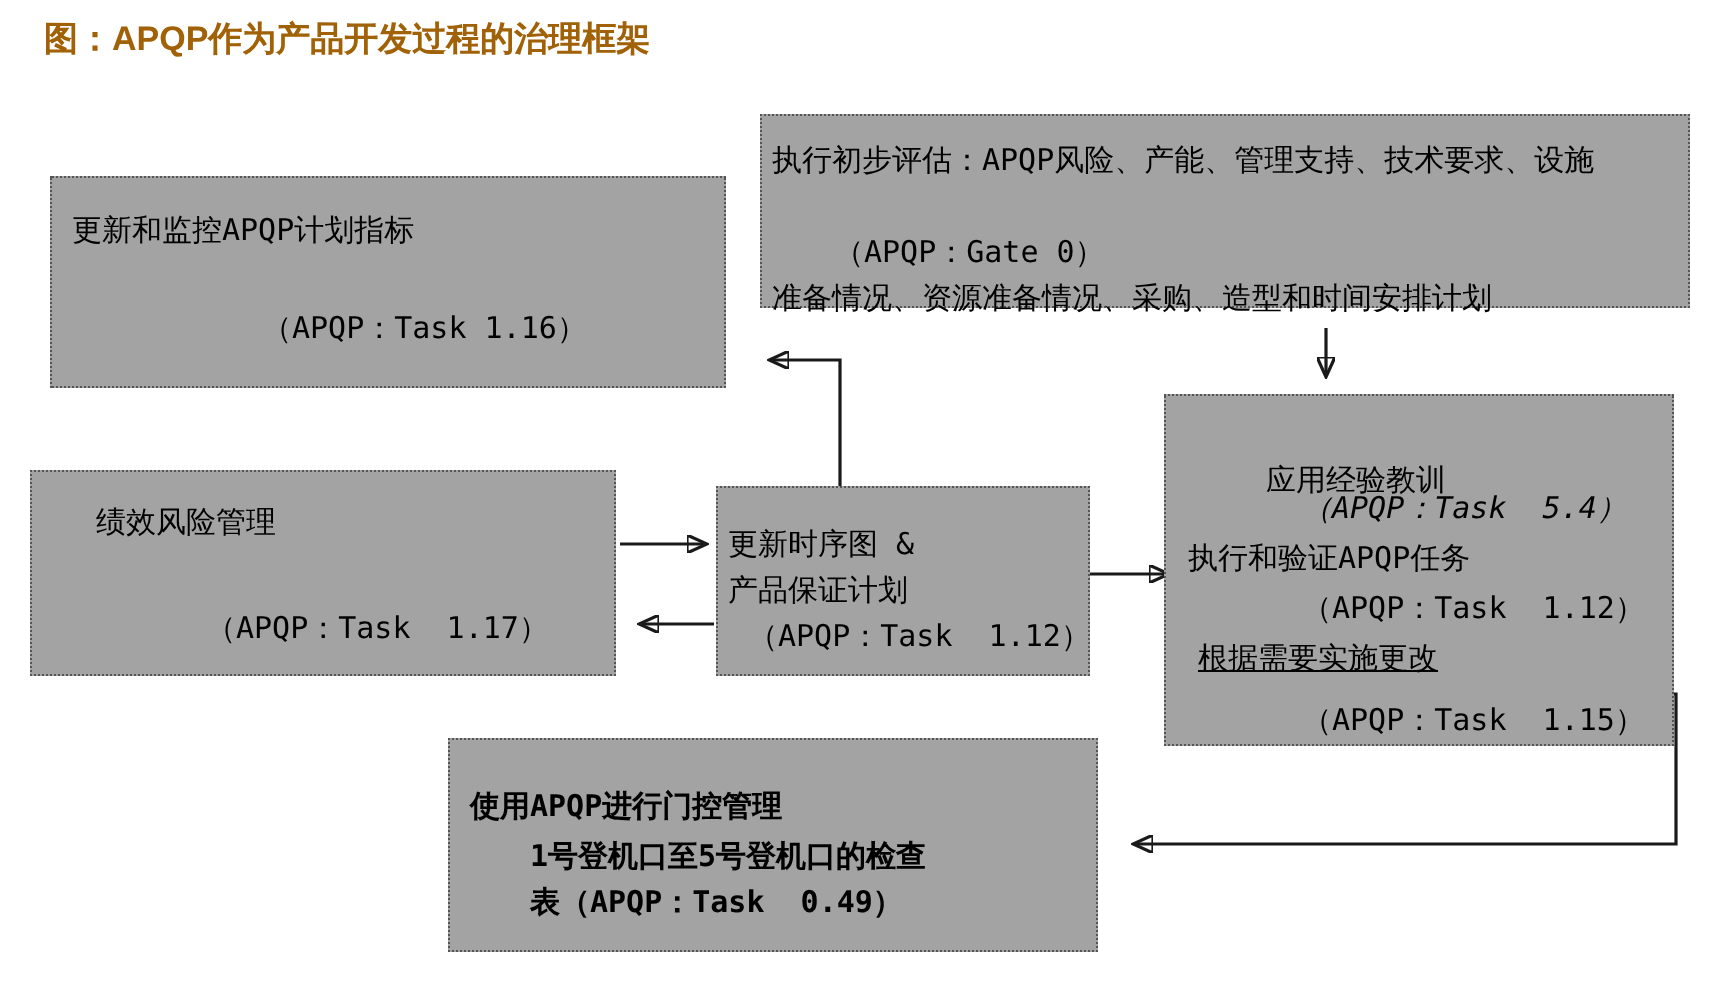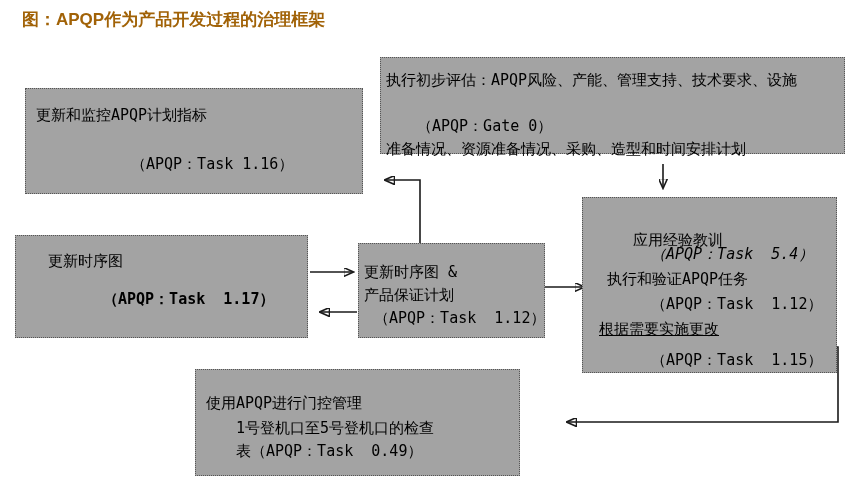--- a/index.html
+++ b/index.html
@@ -44,36 +44,36 @@
   .b1-l0 { left: 10px;  top: 16px; }
   .b1-l1 { left: 105px; top: 65px; }
   
   #box-gate0     { left: 380px; top: 57px;  width: 465px; height: 97px; }
   .b2-l0 { left: 5px;  top: 12px; }
   .b2-l1 { left: 5px;  top: 46px; margin-top: 35px; }
   .b2-l2 { left: 8px;  top: 58px; margin-left: 28px; }
   
   #box-risk      { left: 15px;  top: 235px; width: 293px; height: 103px; }
   .b3-l0 { left: 32px; top: 15px; }
-  .b3-l1 { left: 87px; top: 53px; font-weight: bold; }
+  .b3-l1 { left: 87px; top: 68px; }
   
   #box-timing    { left: 358px; top: 243px; width: 187px; height: 95px; }
   .b4-l0 { left: 5px;  top: 18px; }
   .b4-l1 { left: 5px;  top: 41px; }
   .b4-l2 { left: 15px; top: 64px; }
   
   #box-lessons   { left: 582px; top: 197px; width: 255px; height: 176px; }
   .b5-l0 { left: 50px; top: 32px; }
   .b5-l1 { left: 68px; top: 46px; font-style: italic; }
-  .b5-l2 { left: 24px; top: 71px; }
+  .b5-l2 { left: 11px; top: 71px; }
   .b5-l3 { left: 68px; top: 96px; }
   .b5-l4 { left: 16px; top: 121px; text-decoration: underline; }
   .b5-l5 { left: 68px; top: 152px; }
   
-  #box-gatemgmt  { left: 195px; top: 369px; width: 325px; height: 107px; }
+  #box-gatemgmt  { left: 224px; top: 369px; width: 325px; height: 107px; font-weight: bold; }
   .b6-l0 { left: 10px; top: 23px; }
   .b6-l1 { left: 40px; top: 48px; }
   .b6-l2 { left: 40px; top: 71px; }
 
   #arrow-layer {
     position: absolute;
     left: 0; top: 0;
     width: 866px;
     height: 502px;
     pointer-events: none;
@@ -110,21 +110,21 @@
     <div class="line b1-l1">（APQP：Task 1.16）</div>
   </div>
 
   <div class="box" id="box-gate0">
     <div class="line b2-l0">执行初步评估：APQP风险、产能、管理支持、技术要求、设施</div>
     <div class="line b2-l1">准备情况、资源准备情况、采购、造型和时间安排计划</div>
     <div class="line b2-l2">（APQP：Gate 0）</div>
   </div>
 
   <div class="box" id="box-risk">
-    <div class="line b3-l0">更新时序图</div>
+    <div class="line b3-l0">绩效风险管理</div>
     <div class="line b3-l1">（APQP：Task  1.17）</div>
   </div>
 
   <div class="box" id="box-timing">
     <div class="line b4-l1">产品保证计划</div>
     <div class="line b4-l0">更新时序图 &amp;</div>
     <div class="line b4-l2">（APQP：Task  1.12）</div>
   </div>
 
   <div class="box" id="box-lessons">

